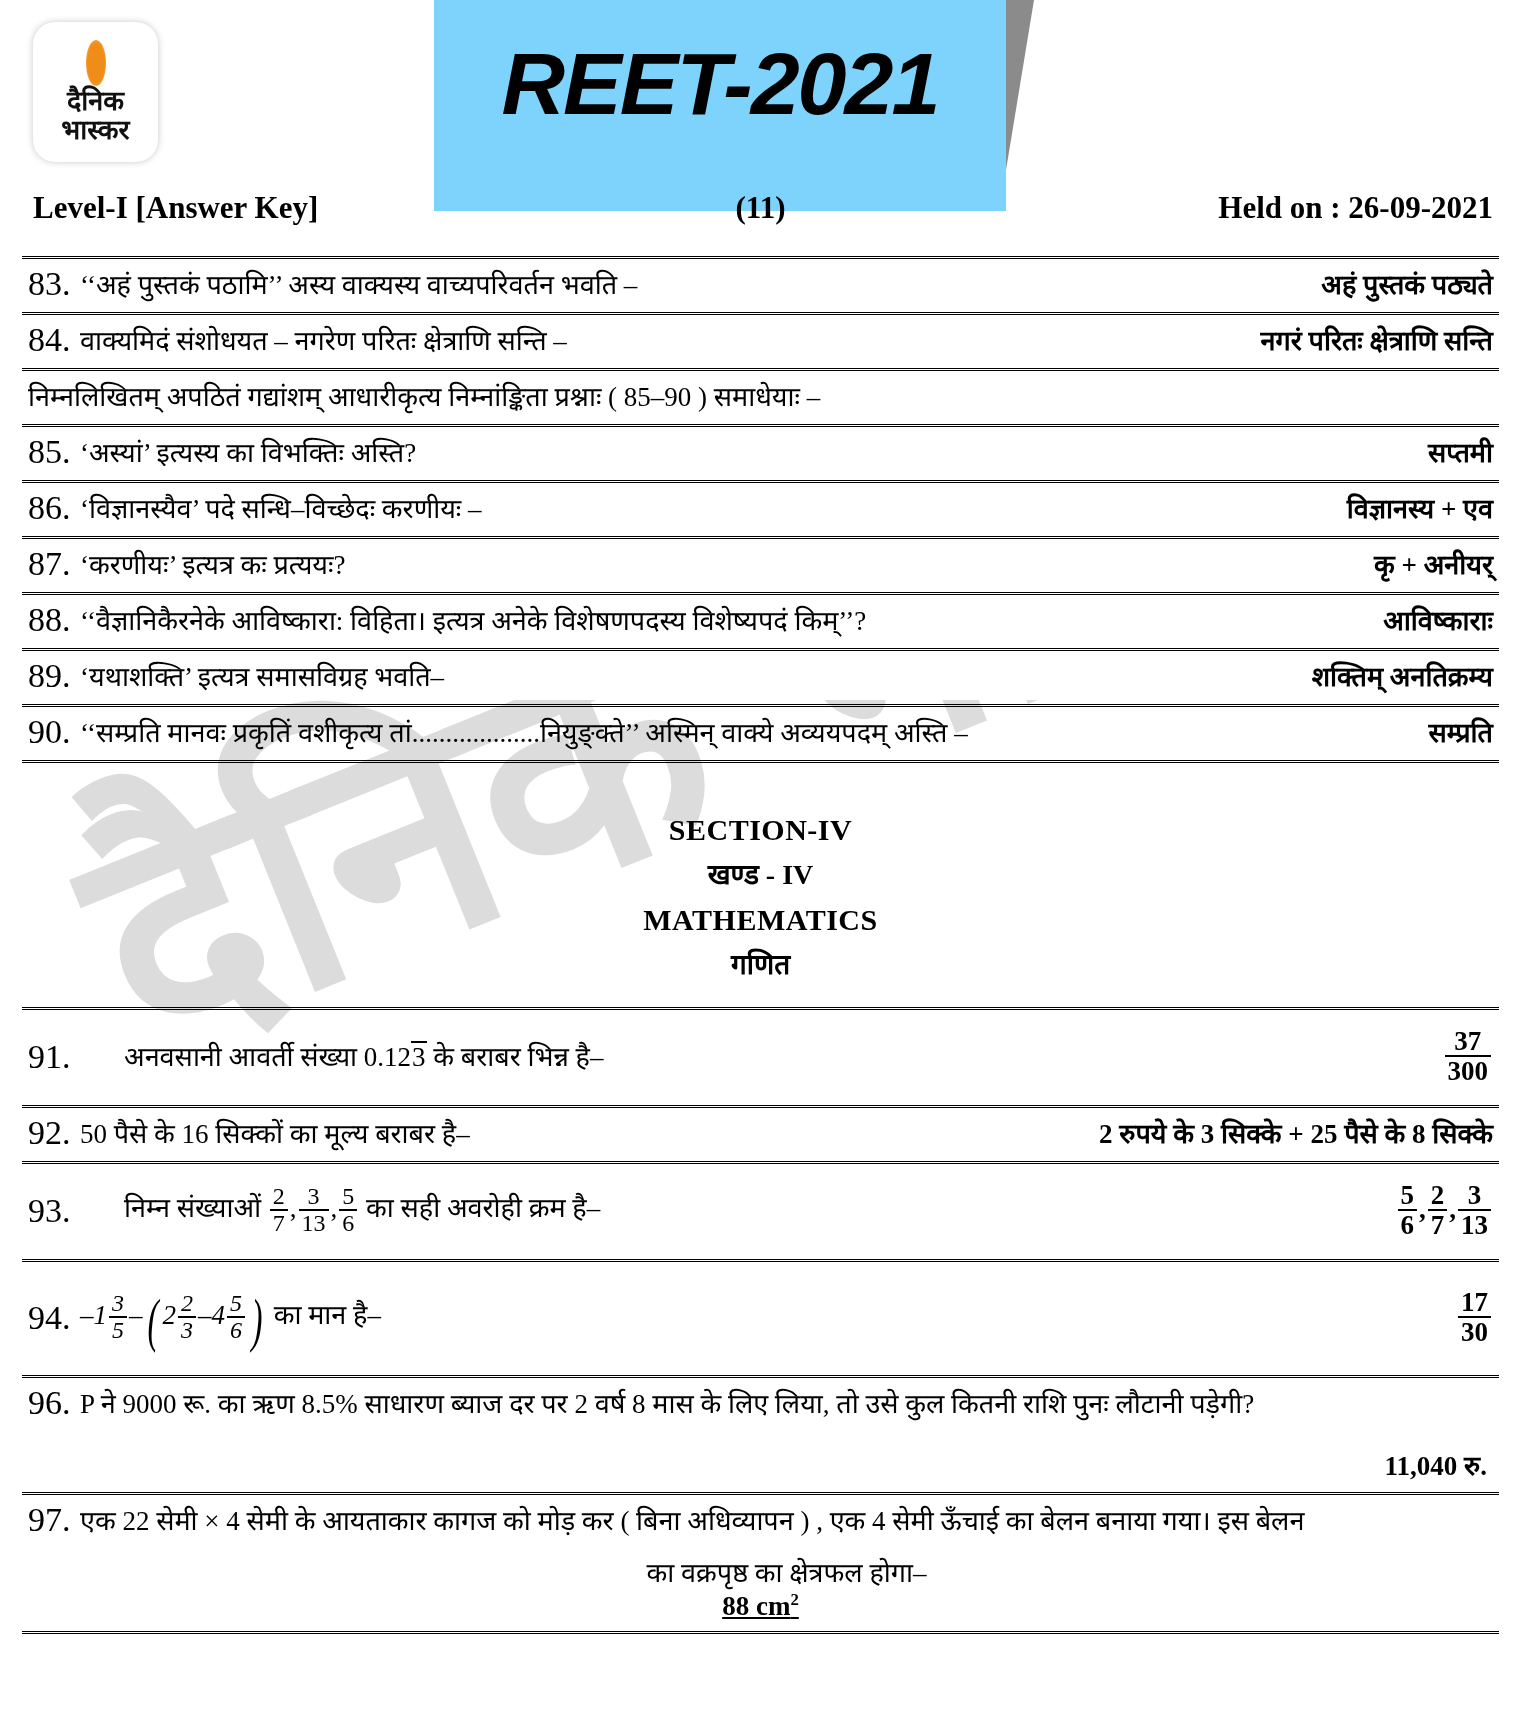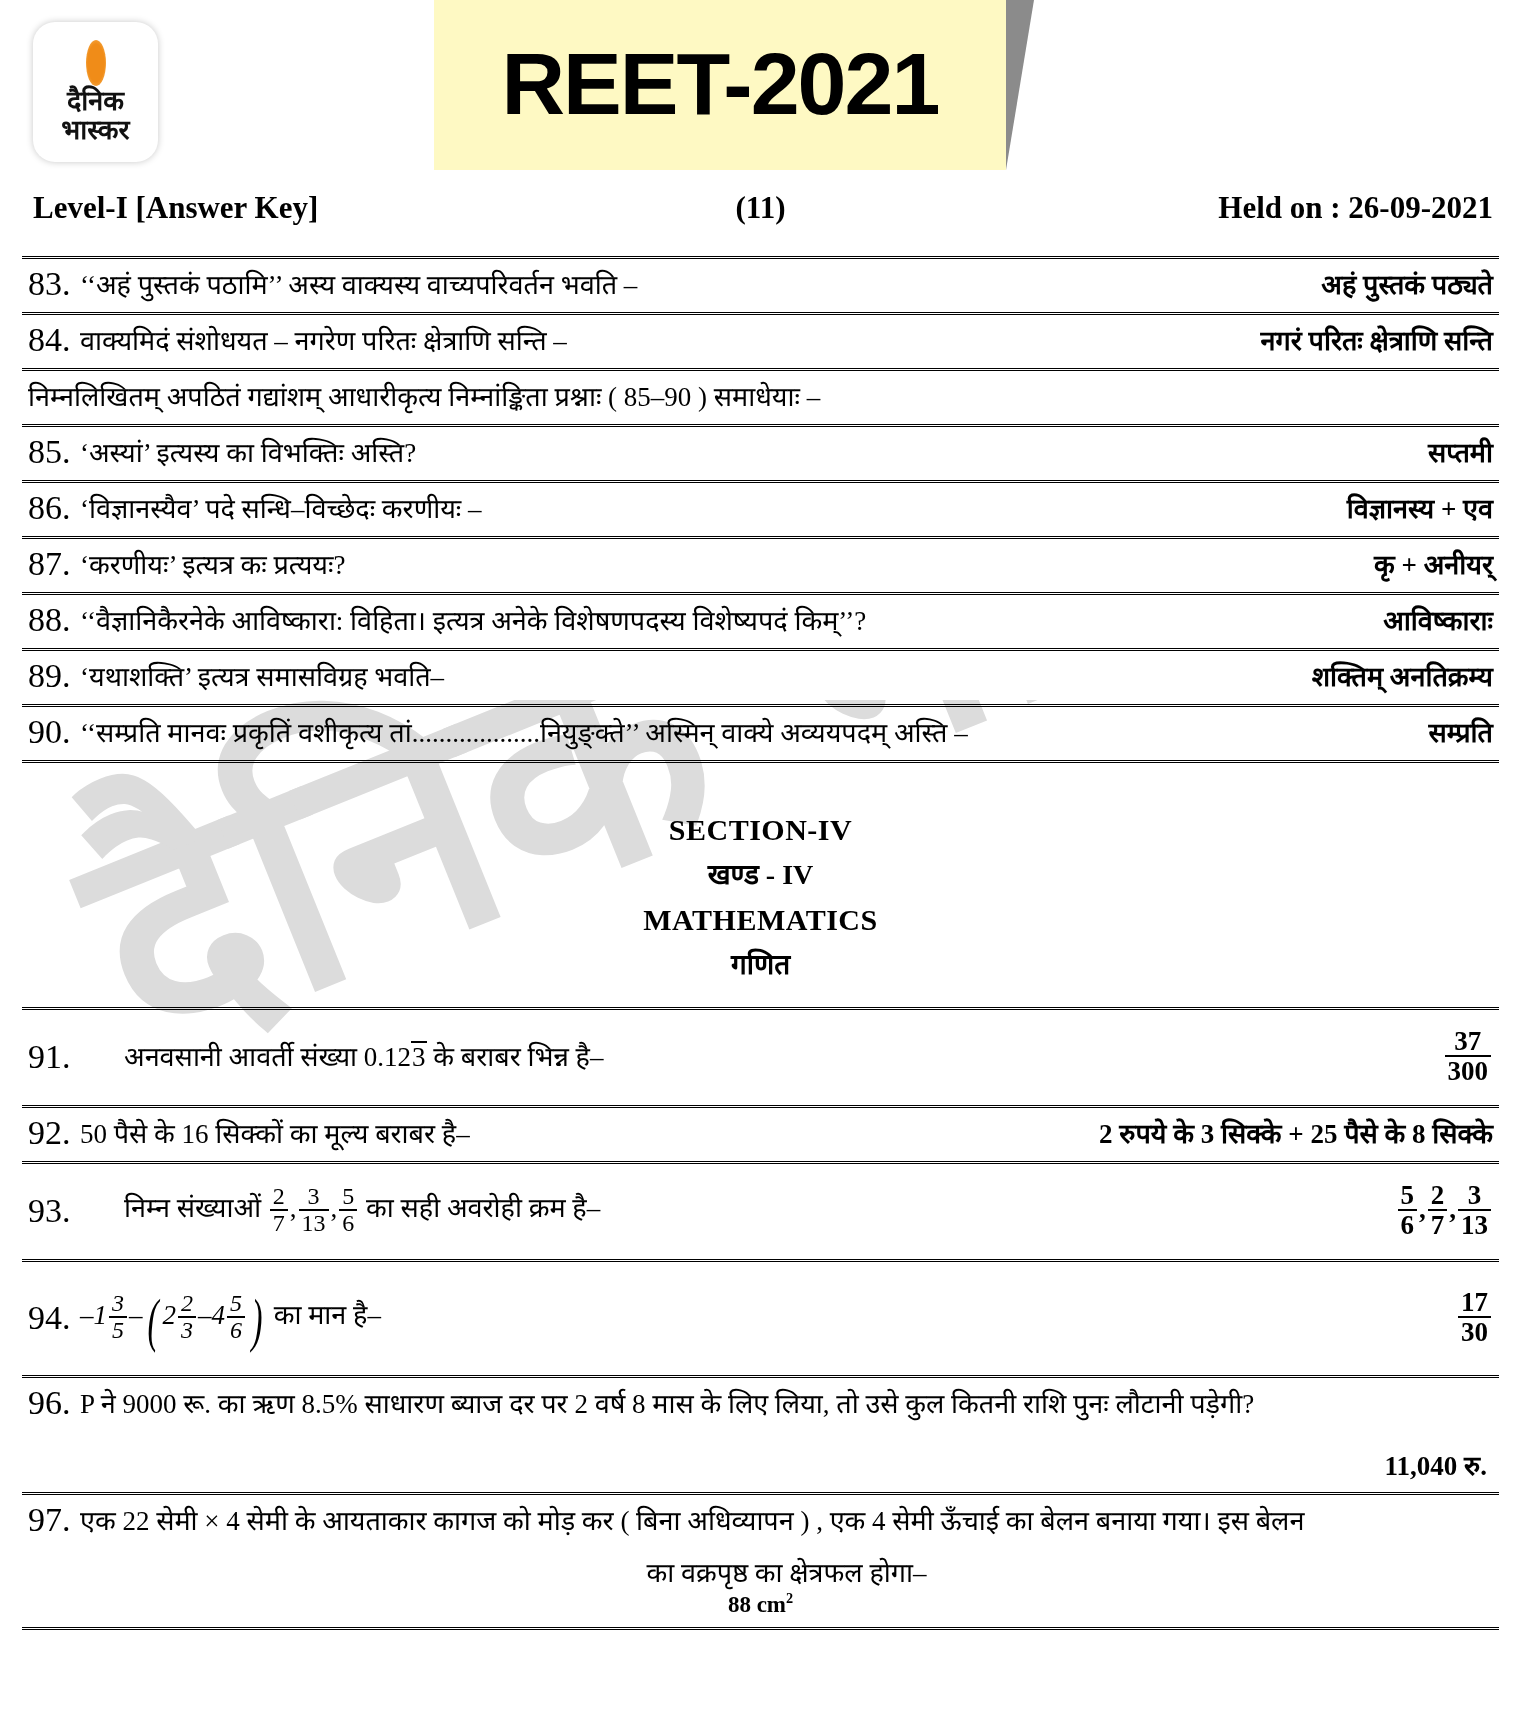--- a/index.html
+++ b/index.html
@@ -76,22 +76,23 @@
     letter-spacing: 0px;
   }
   .logo-l1 { font-size: 27px; line-height: 27px; margin-top: 2px; }
   .logo-l2 { font-size: 27px; line-height: 30px; }
 
   .title-banner {
     position: absolute;
     left: 434px;
     top: 0px;
     width: 572px;
-    height: 170px;
-    background: #fef9c3;
+    height: 211px;
+    background: #7dd3fc;
+    font-style: italic;
   }
   .title-banner .fold {
     position: absolute;
     right: -28px;
     top: 0;
     width: 0; height: 0;
     border-left: 28px solid #8b8b8b;
     border-bottom: 170px solid transparent;
   }
   .title-text {
@@ -160,21 +161,21 @@
   }
   .qrow.tall { min-height: 78px; align-items: center; gap: 44px; }
   .qrow.taller { min-height: 96px; align-items: center; }
   .q96 { display: block; }
   .q96 .r1 { display: flex; }
   .q96 .r2 { text-align: right; font-weight: bold; font-size: 27px; margin-top: 24px; padding-right: 6px;}
   .q97 { display: block; }
   .q97 .line1 { display: flex; }
   .q97 .line2 { display: flex; align-items: center; margin-top: 14px; flex-direction: column; }
   .q97 .line2 .t { flex: 1 1 auto; font-size: 27px; padding-left: 52px; }
-  .q97 .line2 .a { font-weight: bold; font-size: 23px; white-space: nowrap; }
+  .q97 .line2 .a { font-weight: bold; font-size: 27px; white-space: nowrap; text-decoration: underline; }
 
   
   .section-head {
     text-align: center;
     margin: 44px 0 0 0;
     position: relative;
     z-index: 2;
   }
   .section-head div { font-weight: bold; }
   .sh-en1 { font-size: 30px; line-height: 46px; letter-spacing: 0.5px; }

